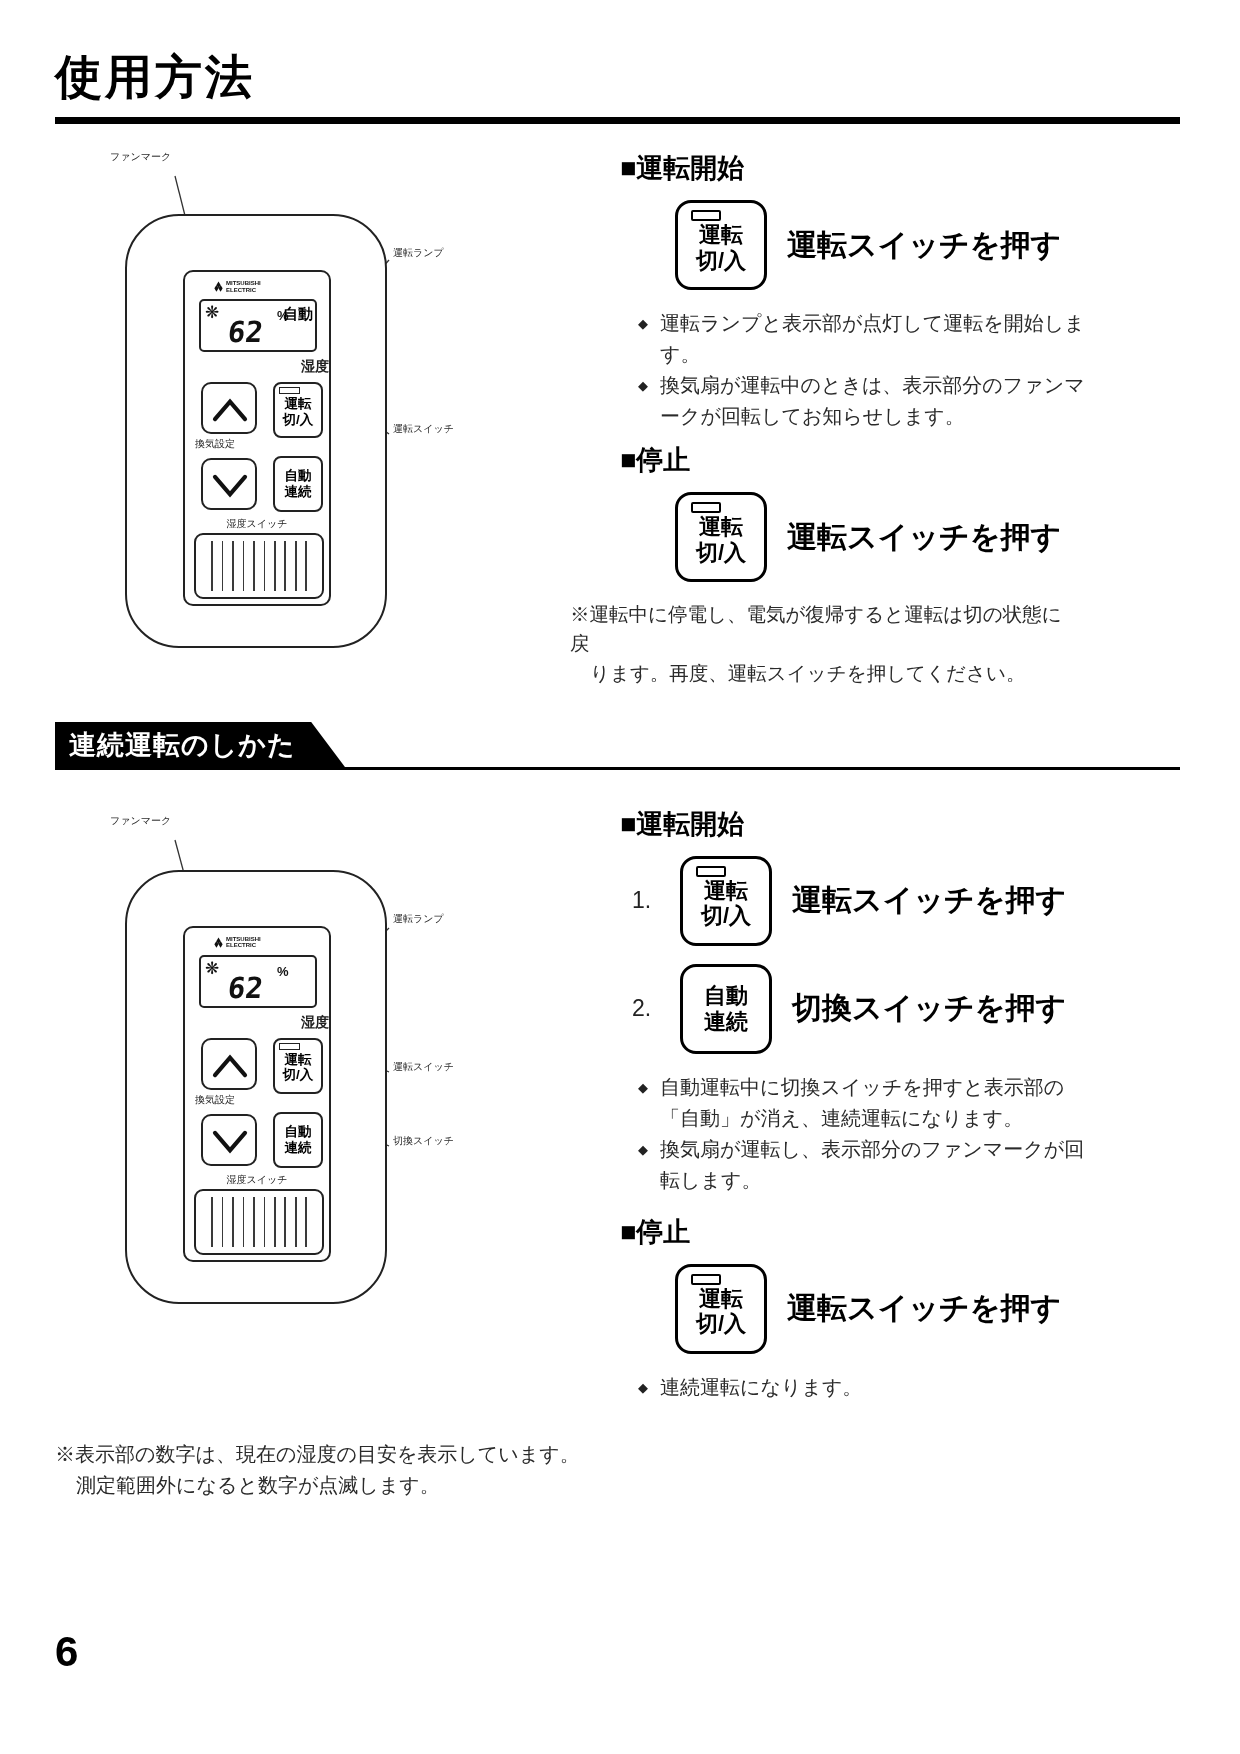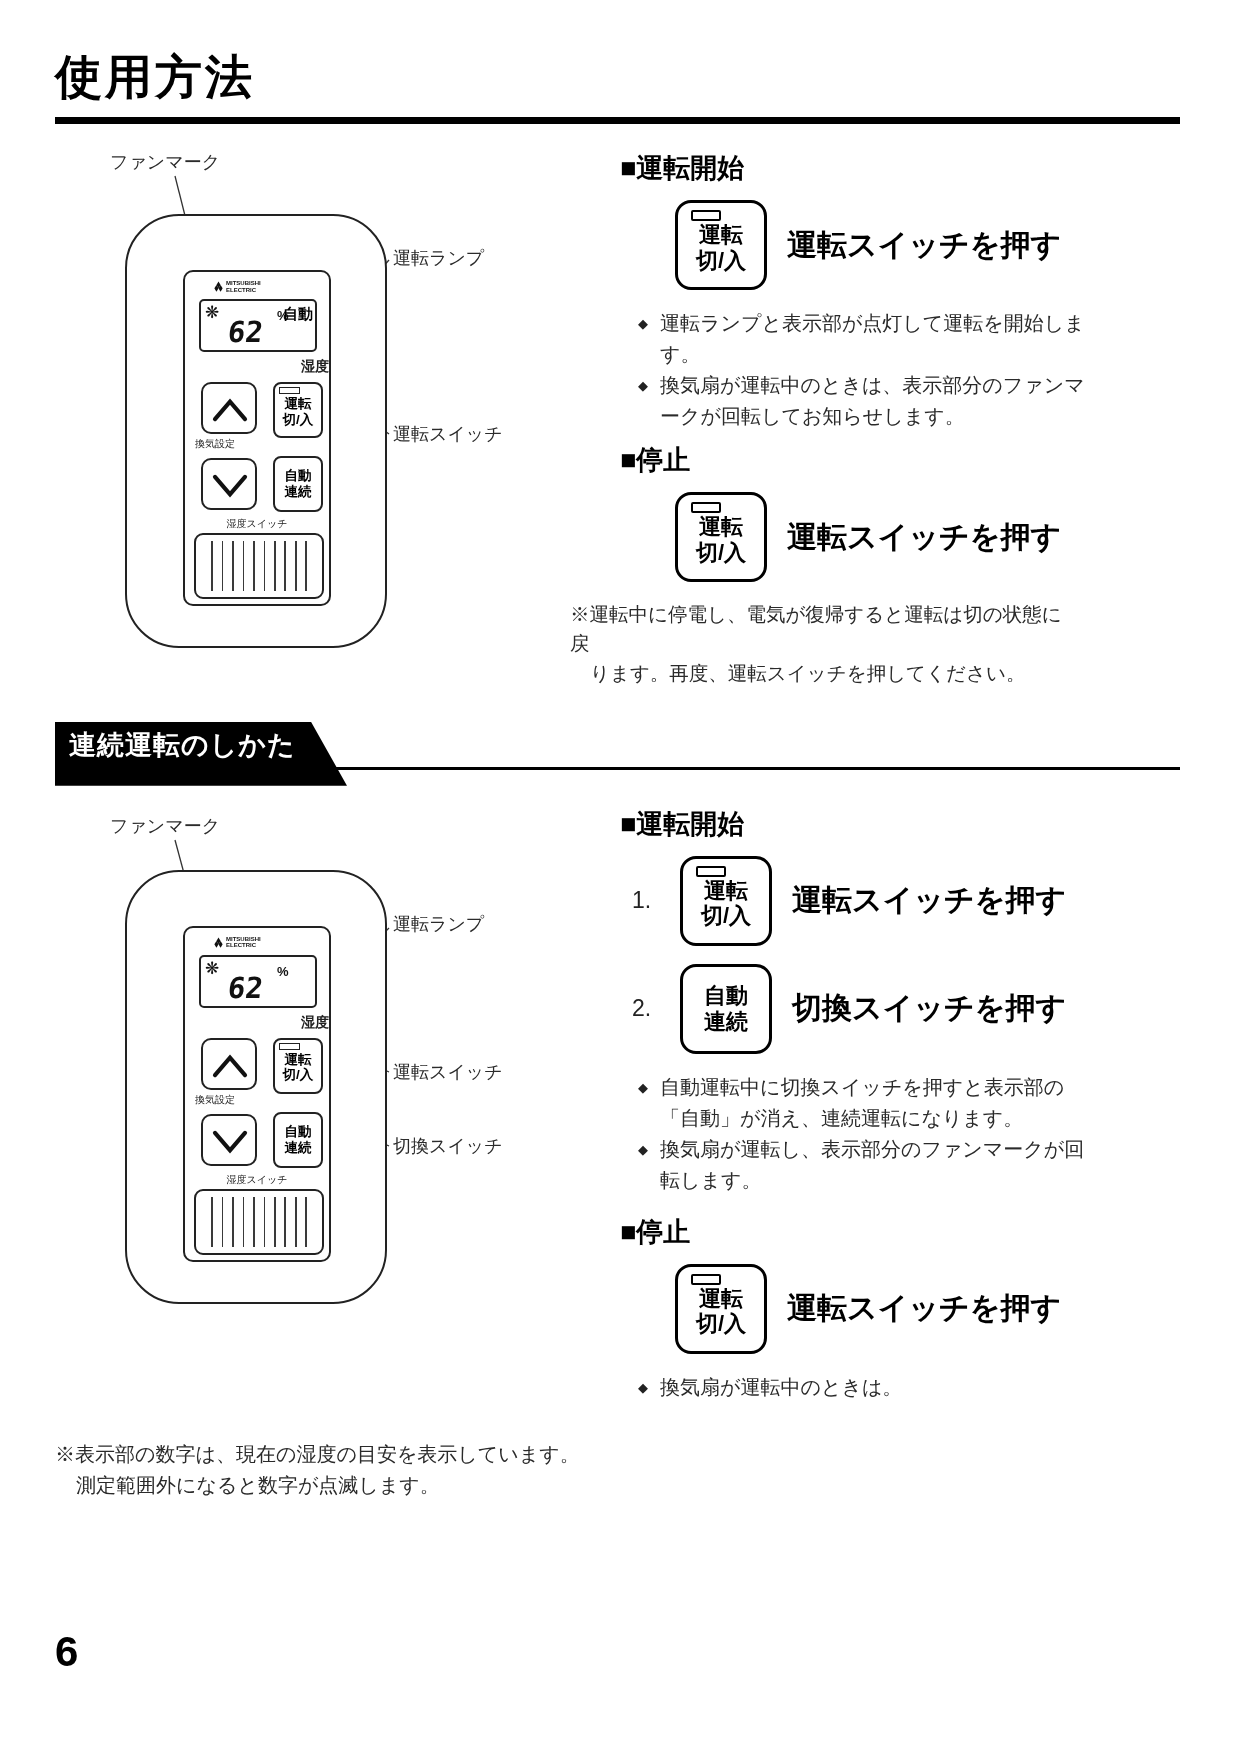--- a/index.html
+++ b/index.html
@@ -10,21 +10,21 @@
   
   h1.title { font-size:47px; font-weight:bold; letter-spacing:3px; color:#000;
              border-bottom:7px solid #000; padding-bottom:8px; margin-bottom:20px; }
 
   
   .row { display:flex; align-items:flex-start; }
   .diagram { position:relative; width:515px; height:515px; flex:none; }
   .col { flex:1; min-width:0; }
 
   
-  .callout { position:absolute; font-size:18px; color:#2b2b2b; white-space:nowrap; }
+  .callout { position:absolute; font-size:10px; color:#2b2b2b; white-space:nowrap; }
   svg.leads { position:absolute; left:0; top:0; width:515px; height:515px; pointer-events:none; }
   svg.leads line { stroke:#333; stroke-width:1.3; }
 
   
   .plate { position:absolute; left:70px; top:70px; width:262px; height:434px;
            border:2px solid #222; border-radius:54px; background:#fff; }
   .unit  { position:absolute; left:56px; top:54px; width:148px; height:336px;
            border:2px solid #222; border-radius:10px; }
   .brand { position:absolute; left:28px; top:7px; display:flex; align-items:center; gap:2px; }
   .brand svg { width:11px; height:15px; }
@@ -69,21 +69,21 @@
   .action { font-size:30px; font-weight:bold; color:#000; }
   ul.bullets { list-style:none; margin:2px 0 10px 68px; width:460px; }
   ul.bullets li { display:flex; font-size:20px; line-height:1.55; color:#2a2a2a; }
   ul.bullets li .bm { flex:none; width:22px; font-size:13px; padding-top:6px; color:#222; }
   .notestar { margin:10px 0 0 0; font-size:19.5px; line-height:1.5; color:#2a2a2a; width:505px; }
   .notestar .l2 { padding-left:20px; }
 
   
   .bannerwrap { position:relative; height:48px; margin:34px 0 30px 0; }
   .bannerwrap .rule { position:absolute; left:0; right:0; bottom:0; height:2.5px; background:#000; }
-  .banner { position:absolute; left:0; top:0; width:292px; height:64px; background:#000;
+  .banner { position:absolute; left:0; top:0; width:292px; height:48px; background:#000;
             clip-path:polygon(0 0, calc(100% - 36px) 0, 100% 100%, 0 100%);
             color:#fff; font-size:27px; font-weight:bold; line-height:46px; padding-left:14px; letter-spacing:1px; }
 
   
   .footnote { margin:26px 0 0 0; font-size:20px; line-height:1.55; color:#2a2a2a; }
   .footnote .l2 { padding-left:21px; }
   .pagenum { position:absolute; left:55px; top:1628px; font-size:42px; font-weight:bold; color:#000; }
 </style>
 </head>
 <body>
@@ -284,21 +284,21 @@
         <div class="swicon">
           <span class="ilamp"></span>
           <span class="il il1">運転</span>
           <span class="il">切/入</span>
         </div>
         <span class="action">運転スイッチを押す</span>
       </div>
       <ul class="bullets">
         <li>
           <span class="bm">◆</span>
-          <span>換気扇が運転中のときは。</span>
+          <span>連続運転になります。</span>
         </li>
       </ul>
     </div>
   </div>
 
   <div class="footnote">
     <span style="display:block;">※表示部の数字は、現在の湿度の目安を表示しています。</span>
     <span class="l2" style="display:block;">測定範囲外になると数字が点滅します。</span>
   </div>
 

